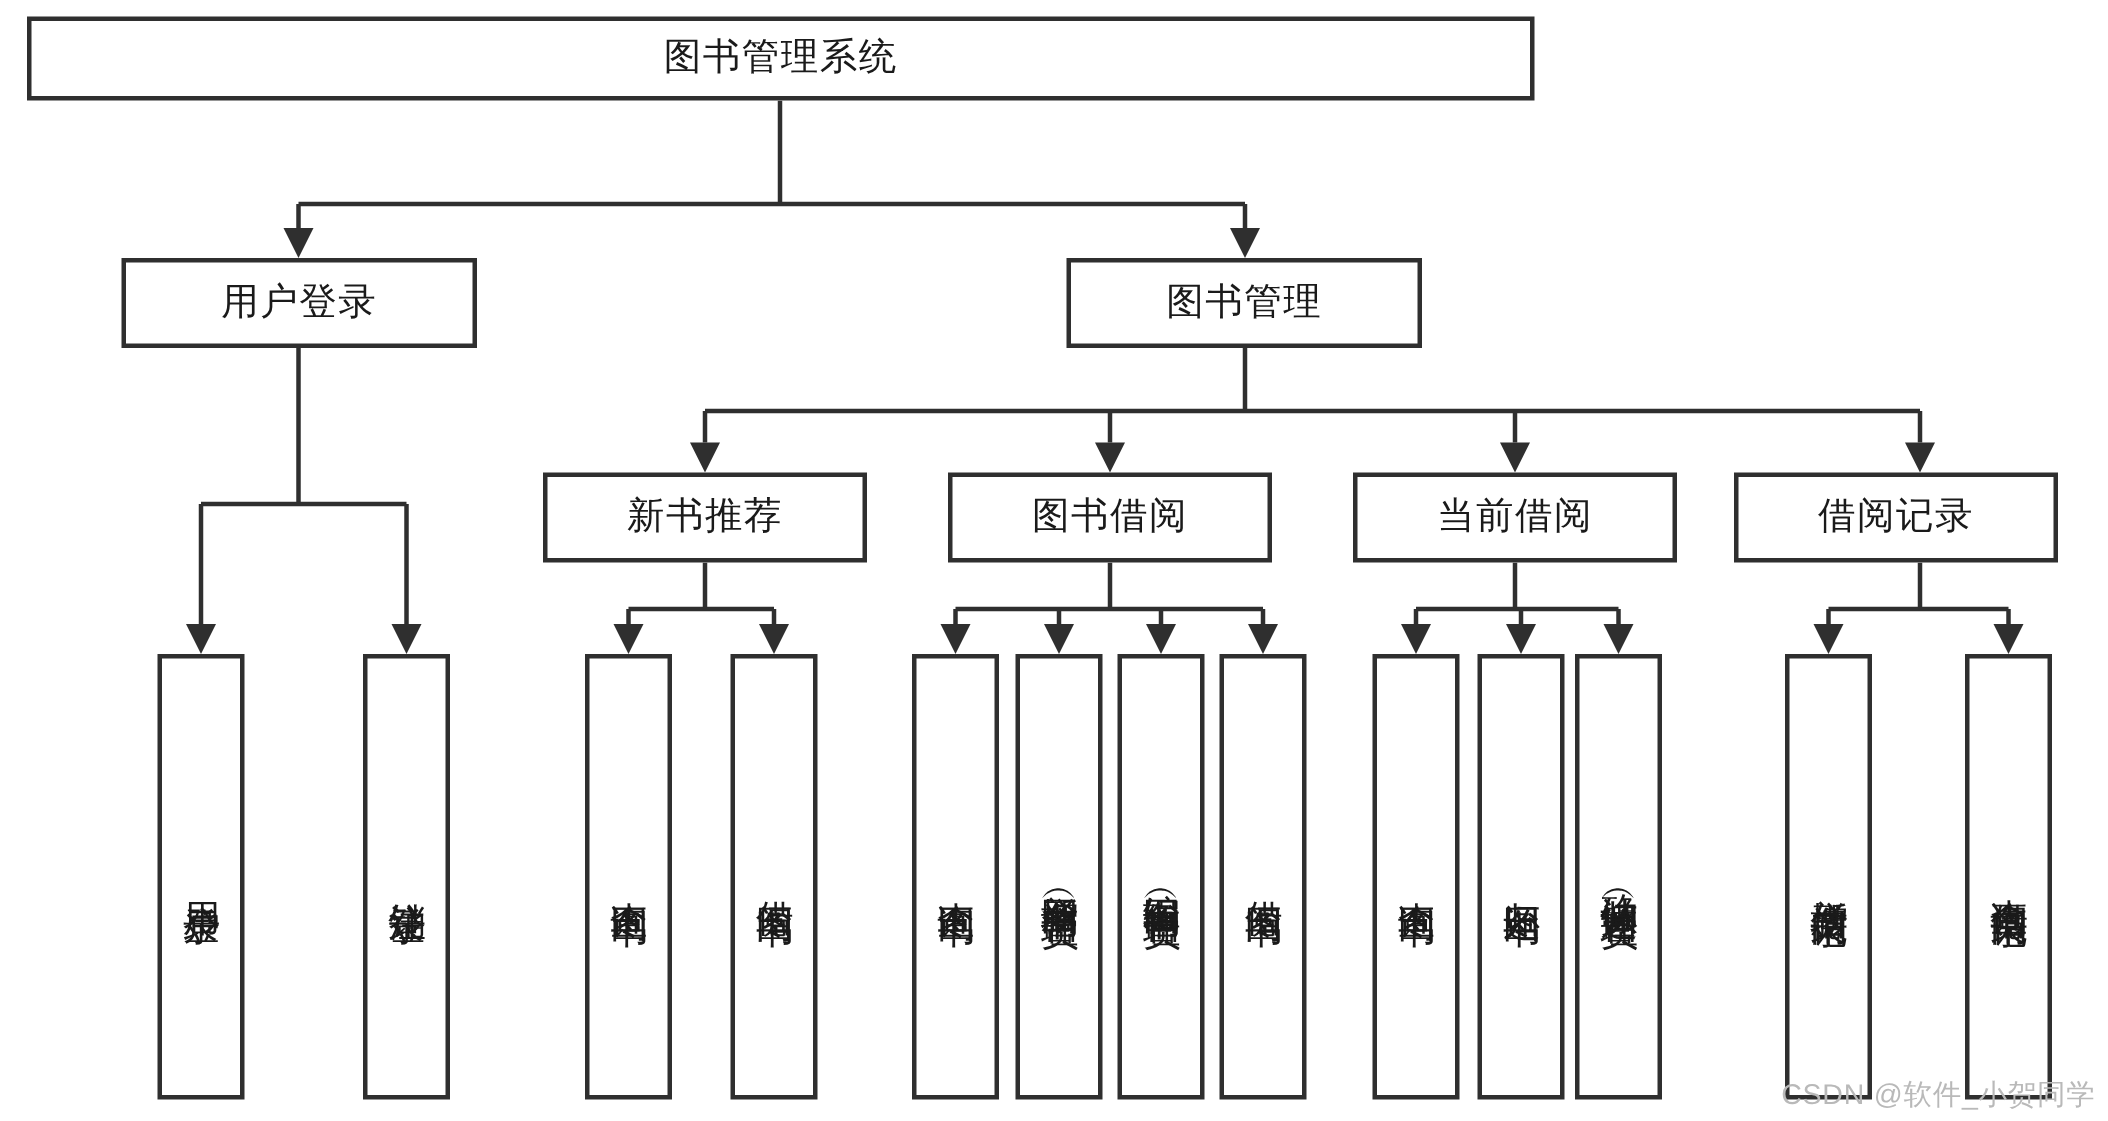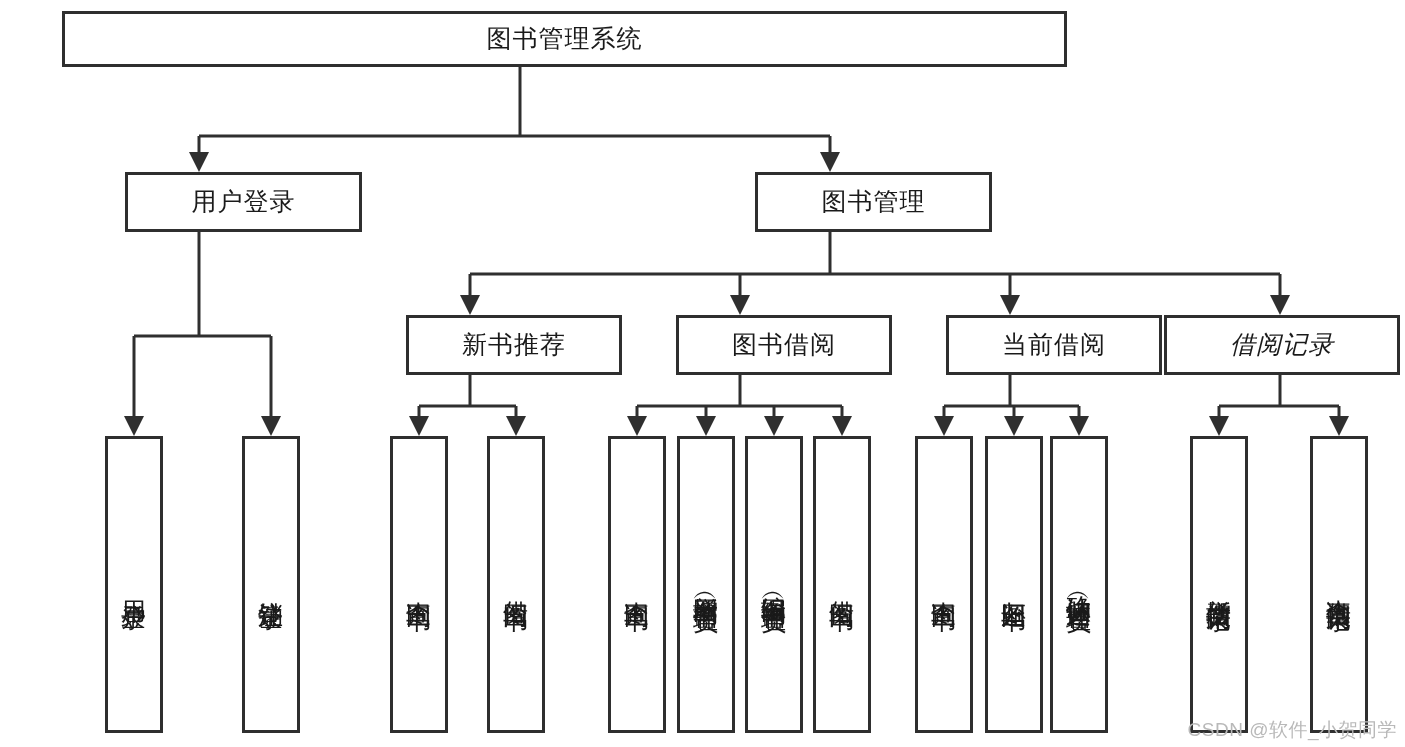--- a/index.html
+++ b/index.html
@@ -25,21 +25,20 @@
     display: flex;
     align-items: center;
     justify-content: center;
     text-align: center;
     color: #1a1a1a;
   }
   .node-h {
     font-size: 25px;
     letter-spacing: 1px;
     line-height: 1.1;
-    margin-left: 44px;
   }
   .node-v {
     writing-mode: vertical-rl;
     text-orientation: upright;
     font-size: 25px;
     line-height: 1.12;
     letter-spacing: 2px;
     padding: 6px 0;
   }
   .node-v .vtxt {
@@ -158,21 +157,21 @@
   </div>
 
   <div class="node node-h" style="left:902px; top:315px; width:216px; height:60px;">
     <span>当前借阅</span>
   </div>
 
   <div class="node node-h" style="left:632px; top:315px; width:216px; height:60px;">
     <span>图书借阅</span>
   </div>
 
-  <div class="node node-h" style="left:1120px; top:315px; width:236px; height:60px;font-style:italic;">
+  <div class="node node-h" style="left:1156px; top:315px; width:216px; height:60px;">
     <span>借阅记录</span>
   </div>
 
   <div class="node node-v" style="left:105px; top:436px; width:58px; height:297px;">
     <span class="vtxt">用户登录</span>
   </div>
 
   <div class="node node-v" style="left:242px; top:436px; width:58px; height:297px;">
     <span class="vtxt">注销登录</span>
   </div>

